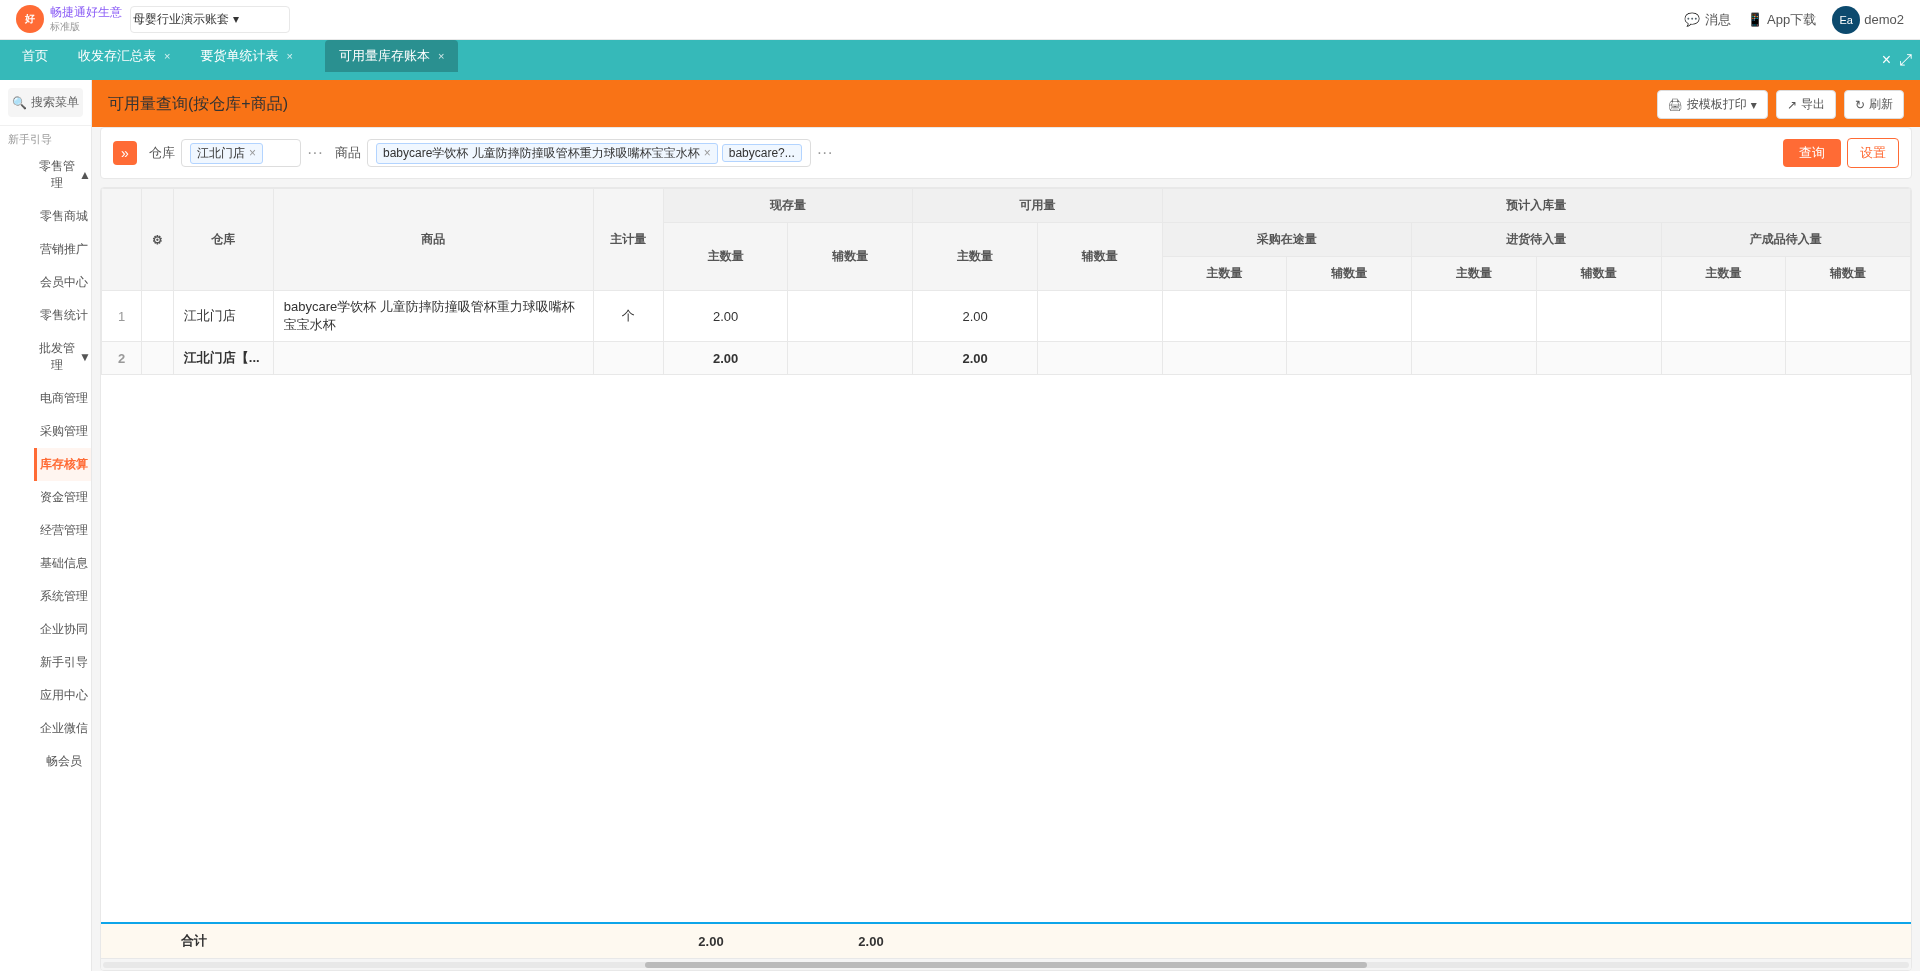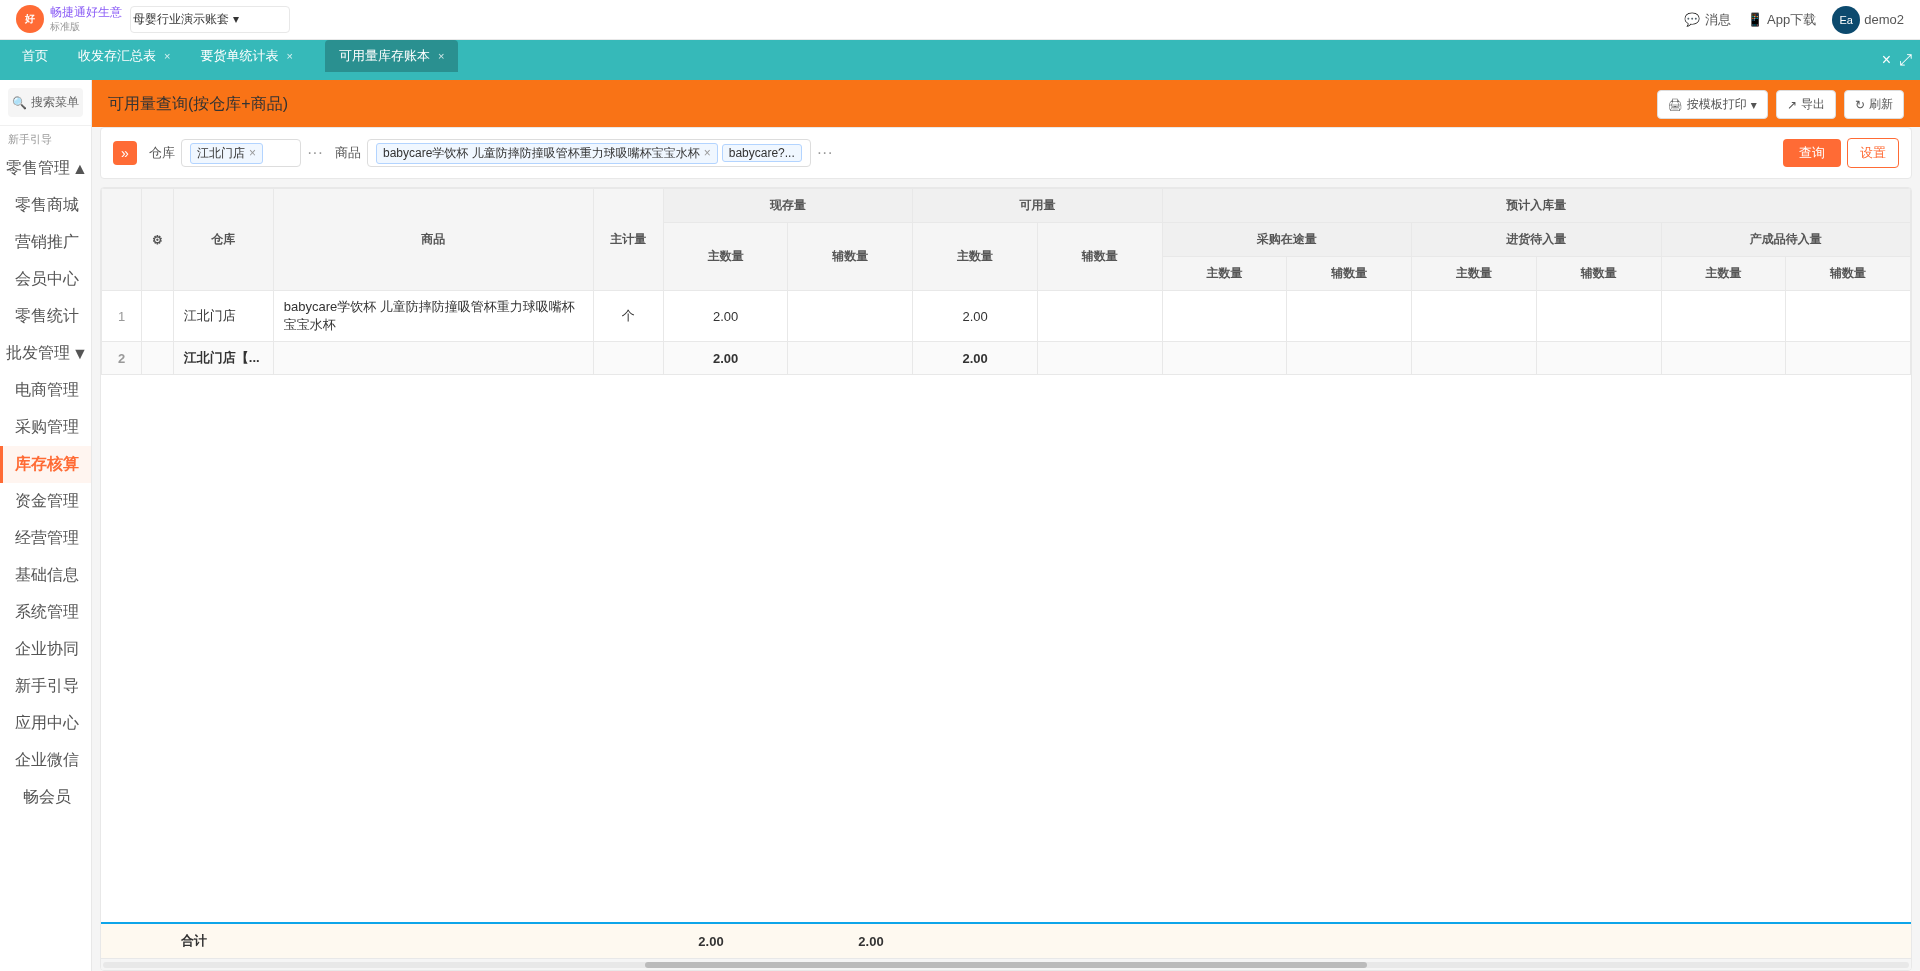--- a/index.html
+++ b/index.html
@@ -66,23 +66,24 @@
       flex-shrink: 0;
       overflow-y: auto;
     }
     .sidebar-search { padding: 8px; border-bottom: 1px solid #f0f0f0; }
     .sidebar-search-btn { width: 100%; padding: 6px 0; background: #f5f5f5; border: none; border-radius: 4px; font-size: 12px; color: #666; cursor: pointer; display: flex; align-items: center; justify-content: center; gap: 4px; }
     .sidebar-nav-label { padding: 6px 8px 3px; font-size: 11px; color: #999; }
     .sidebar-item {
       padding: 8px 0;
       text-align: center;
       cursor: pointer;
-      font-size: 16px;
+      font-size: 12px;
       color: #555;
       border-left: 3px solid transparent;
+      margin-left: 34px;
     }
     .sidebar-item.active { color: #ff6b35; border-left-color: #ff6b35; background: #fff5f0; font-weight: bold; }
     .sidebar-item-with-arrow { display: flex; align-items: center; justify-content: center; gap: 2px; }
 
     
     .content-area { flex: 1; display: flex; flex-direction: column; overflow: hidden; background: #f5f5f5; }
 
     
     .page-header {
       padding: 10px 16px 8px;

